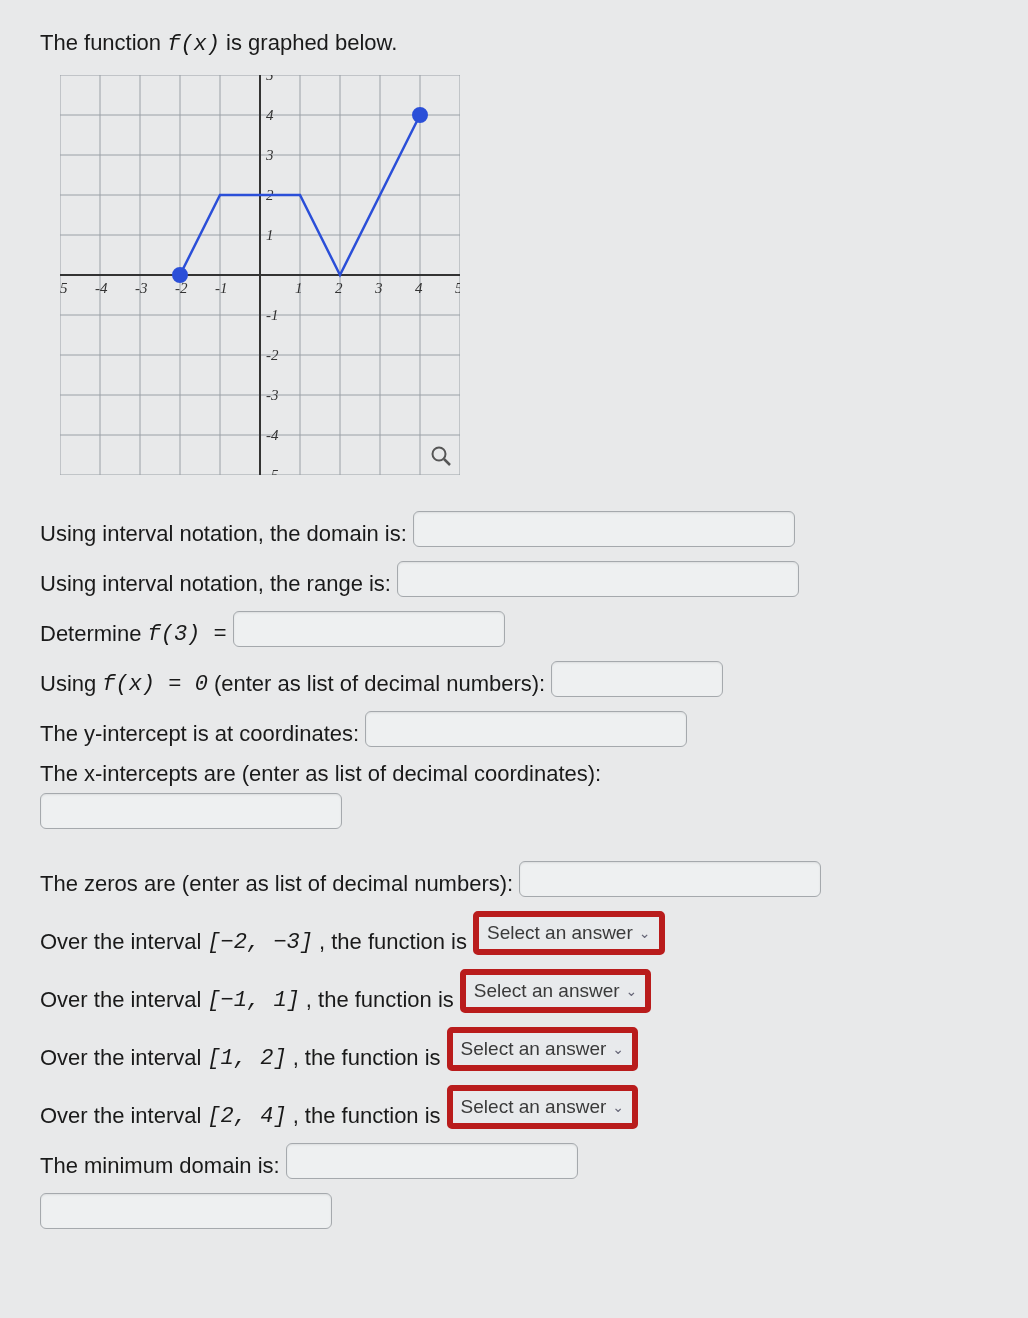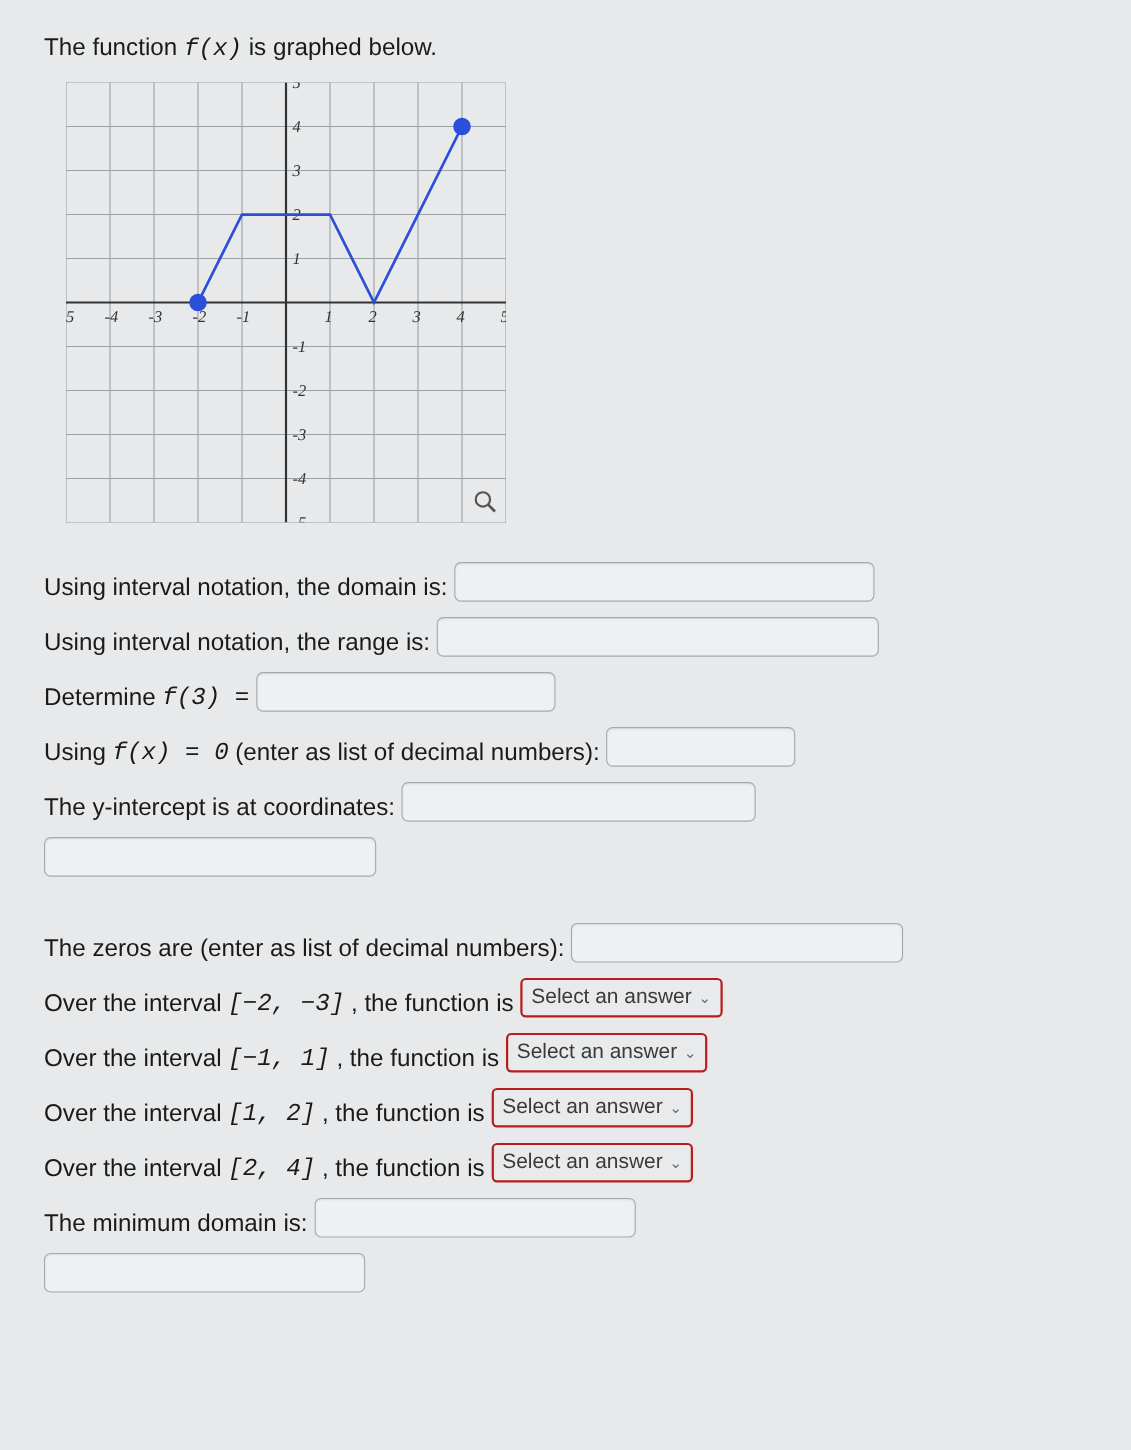--- a/index.html
+++ b/index.html
@@ -22,21 +22,21 @@
     border: 1px solid #a5a9ad;
     border-radius: 6px;
     height: 34px;
     box-shadow: inset 0 1px 2px rgba(0,0,0,0.08);
     flex: 0 0 auto;
   }
   .sel {
     display: inline-flex;
     align-items: center;
     background: #e8eaec;
-    border: 2px solid #b91c1c;
+    border: 6px solid #b91c1c;
     border-radius: 5px;
     height: 32px;
     padding: 0 8px;
     font-size: 19px;
     color: #3a3a3a;
     gap: 6px;
   }
   .chev { font-size: 14px; color: #667; }
   .magnify {
     position: absolute;
@@ -131,24 +131,25 @@
   <span> (enter as list of decimal numbers):</span>
   <span class="input-box" style="width:170px"></span>
 </div>
 
 <div class="q-row">
   <span>The y-intercept is at coordinates:</span>
   <span class="input-box" style="width:320px"></span>
 </div>
 
 <div class="q-row" style="display:block">
+  <div style="margin-bottom:6px">The x-intercepts are (enter as list of decimal coordinates):</div>
   <span class="input-box" style="width:300px"></span>
 </div>
 
-<div class="q-row" style="margin-top:36px">
+<div class="q-row" style="margin-top:26px">
   <span>The zeros are (enter as list of decimal numbers):</span>
   <span class="input-box" style="width:300px"></span>
 </div>
 
 <div class="q-row">
   <span>Over the interval </span>
   <span class="math">[−2, −3]</span>
   <span>, the function is</span>
   <span class="sel">
       <span>Select an answer</span>

